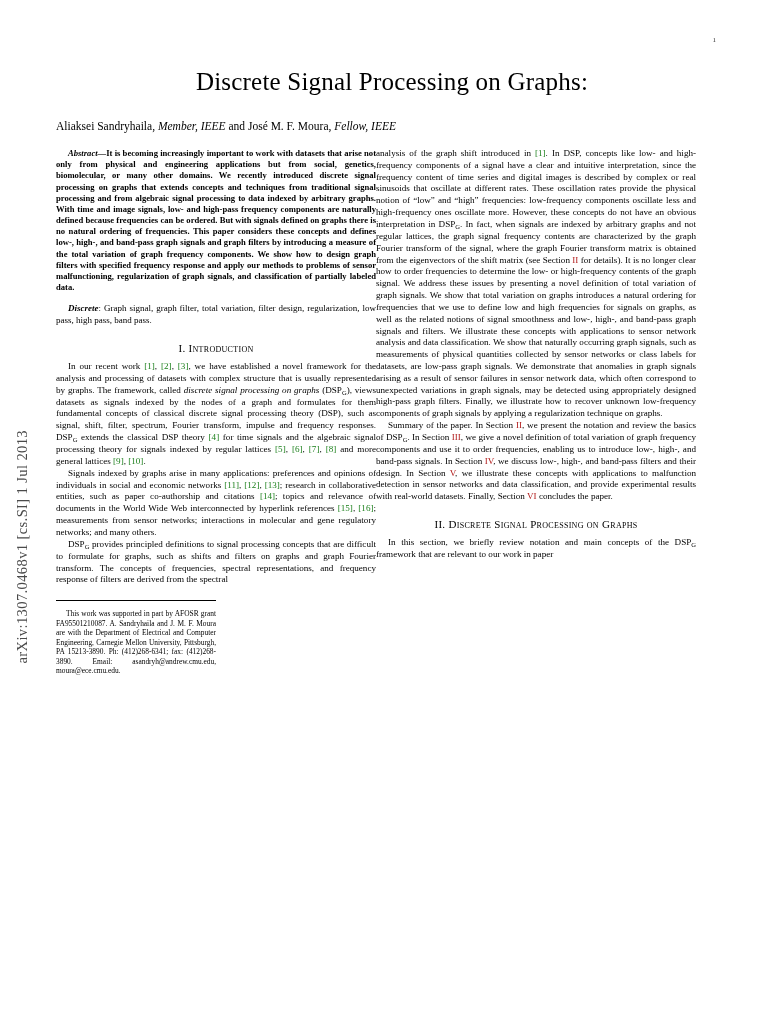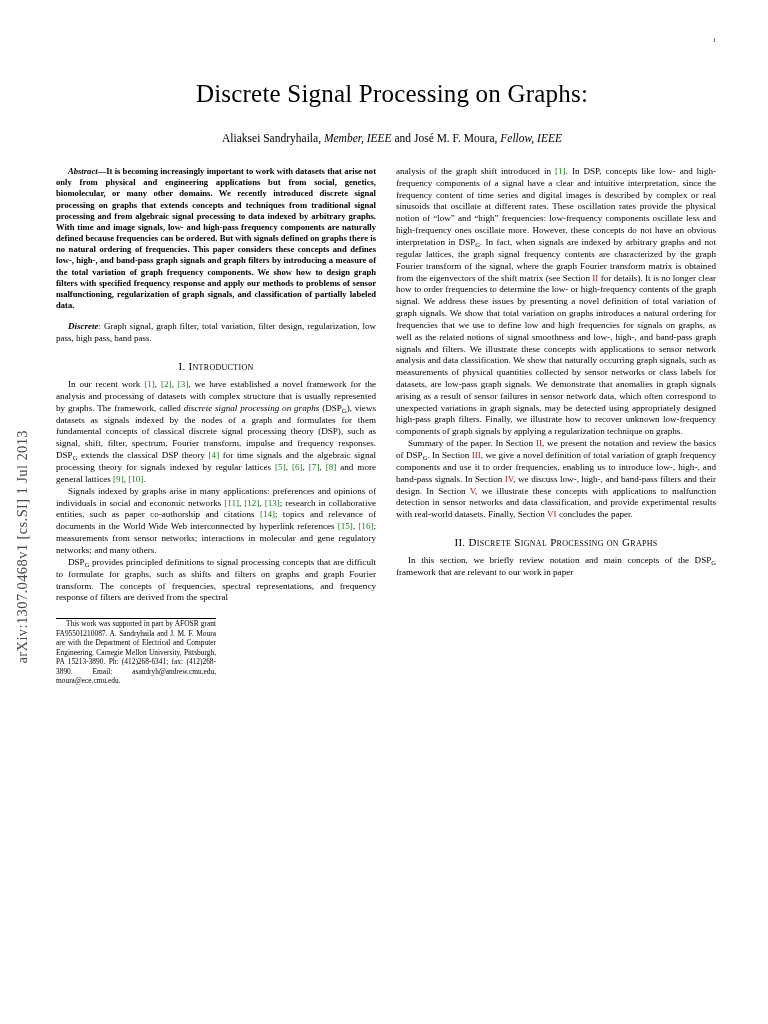--- a/index.html
+++ b/index.html
@@ -36,41 +36,40 @@
     position: absolute;
     right: 52px;
     top: 36px;
     font-size: 7px;
     color: #333;
   }
   .content {
     position: absolute;
     left: 56px;
     right: 40px;
-    top: 60px;
+    top: 48px;
   }
   .title {
     text-align: center;
     font-size: 25px;
     line-height: 1.28;
     margin: 18px 0 0 0;
     font-weight: normal;
     letter-spacing: 0.2px;
   }
   .authors {
-    text-align: center;
+    text-align: left;
     font-size: 11.5px;
     margin-top: 22px;
   }
   .authors .it { font-style: italic; }
 
   .cols {
-    margin-top: 22px;
+    margin-top: 16px;
     display: flex;
-    gap: 20px;
     font-size: 9.1px;
     line-height: 1.30;
     text-align: justify;
   }
   .col { width: 320px; }
   p { margin: 0 0 0 0; text-indent: 12px; }
   p.noind { text-indent: 0; }
   p + p { margin-top: 0; }
 
   .abstract {
@@ -100,21 +99,21 @@
   .cite { color: #1a7f1a; }
   .ref  { color: #b01818; }
   .sub { font-size: 0.72em; vertical-align: -0.25em; }
   .it { font-style: italic; }
   .bf { font-weight: normal; }
 
   .footnote {
     margin-top: 14px;
     border-top: 1px solid #000;
     width: 160px;
-    padding-top: 0;
+    padding-top: 8px;
     font-size: 7.4px;
     line-height: 1.28;
     text-align: justify;
     text-indent: 10px;
   }
 </style>
 </head>
 <body>
 
 <div class="page">

